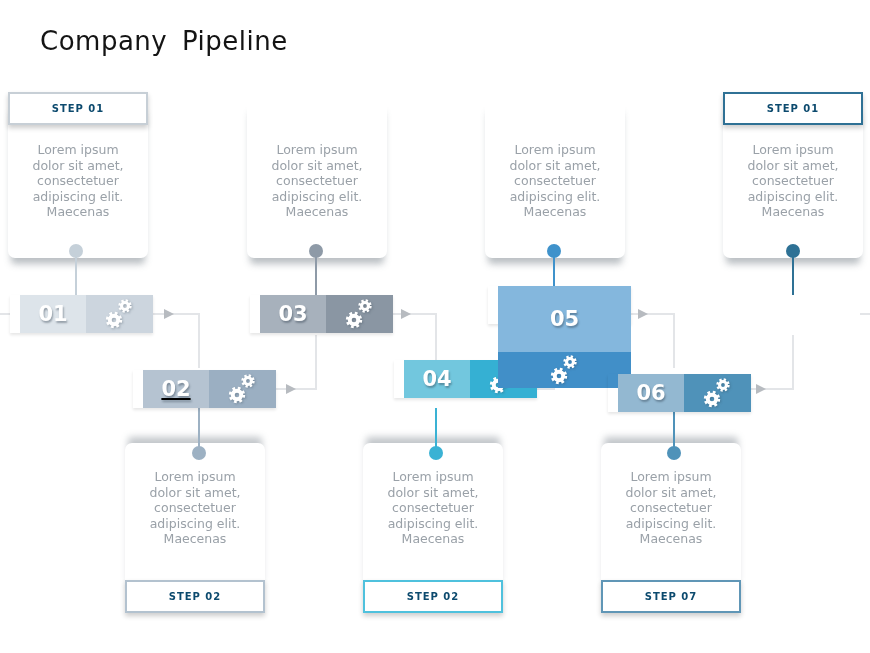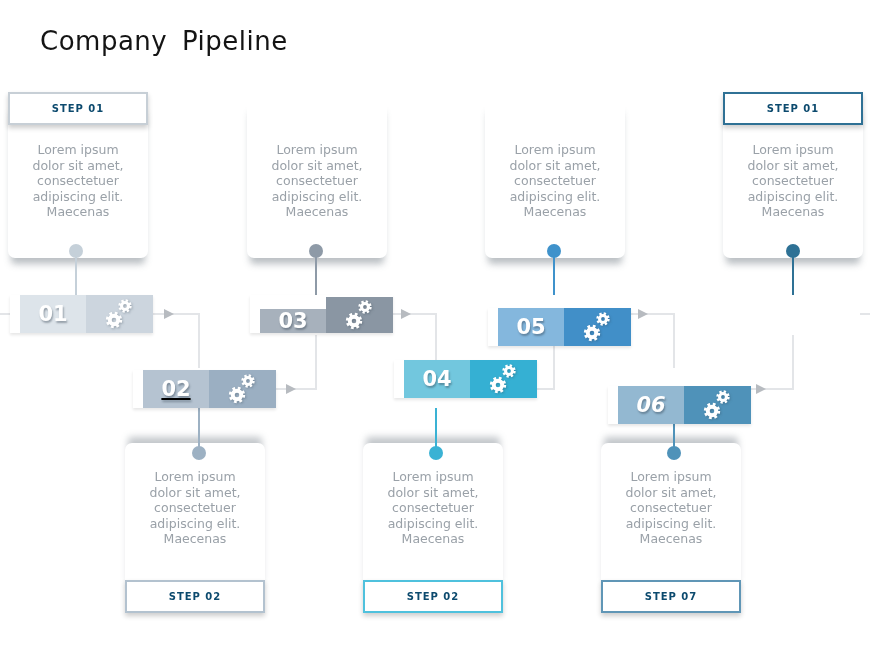--- a/index.html
+++ b/index.html
@@ -38,23 +38,23 @@
   
   .bar{position:absolute;width:133px;height:38px;display:flex;z-index:3;
        box-shadow:0 2px 3px rgba(0,0,0,.10);padding-left:10px;}
   .bar .num{
     flex:0 0 66px;background:var(--light,#dde4ea);color:#fff;font-size:21px;font-weight:bold;
     display:flex;align-items:center;justify-content:center;
     text-shadow:1px 2px 2px rgba(40,55,70,.40);
   }
   .bar .gear{flex:1;background:var(--dark,#ccd5de);display:flex;align-items:center;justify-content:center;}
   .bar .gear svg{filter:drop-shadow(1px 1.5px 1px rgba(40,55,70,.30));}
-  .pos-b1{left:10px;top:295px;}  .pos-b3{left:250px;top:295px;align-items:flex-end;}
-  .pos-b5{left:488px;top:308px;} .pos-b7{left:727px;top:295px;}
-  .pos-b2{left:133px;top:370px;text-decoration:underline;} .pos-b4{left:370px;top:360px;margin-left:24px;} .pos-b6{left:608px;top:386px;font-style:italic;}
+  .pos-b1{left:10px;top:295px;}  .pos-b3{left:250px;top:295px;}
+  .pos-b5{left:488px;top:286px;flex-direction:column;} .pos-b7{left:727px;top:295px;}
+  .pos-b2{left:133px;top:370px;text-decoration:underline;} .pos-b4{left:370px;top:360px;margin-left:24px;} .pos-b6{left:608px;top:374px;}
   
   .wires{position:absolute;left:0;top:0;z-index:2;}
   .elbow{fill:none;stroke:var(--conn-line,#e3e5e8);stroke-width:2;}
   .arrowhead{fill:var(--conn-arrow,#b7bbc0);}
   .card-line{fill:none;stroke:var(--accent,#c5d0d9);stroke-width:2;}
   .card-dot{fill:var(--accent,#c5d0d9);}
 </style>
 </head>
 <body>
 

